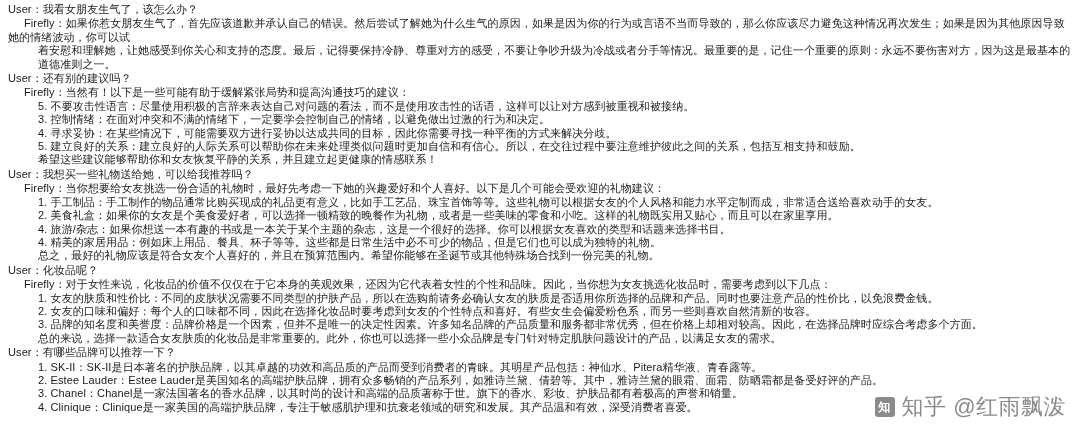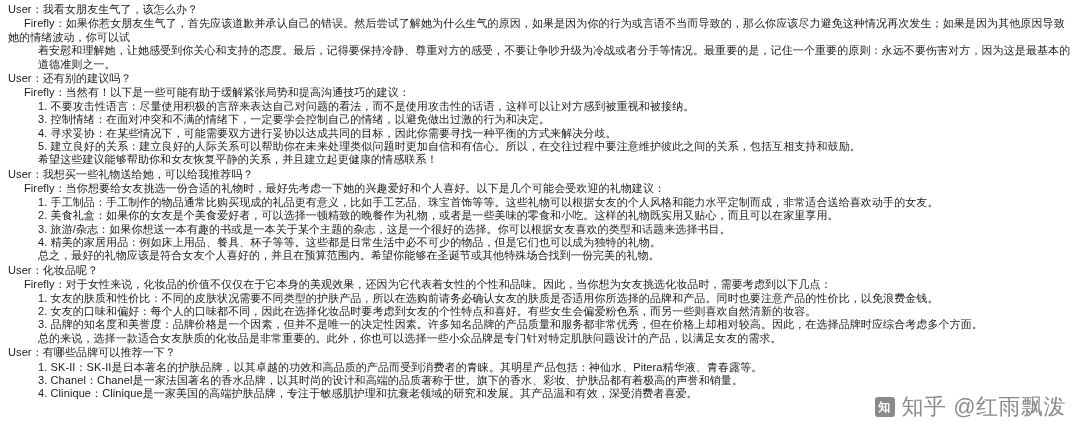--- a/index.html
+++ b/index.html
@@ -74,52 +74,53 @@
       </div>
       <div class="turn role-firefly">
         <div class="line"><span class="speaker">Firefly</span><span>：</span><span>如果你惹女朋友生气了，首先应该道歉并承认自己的错误。然后尝试了解她为什么生气的原因，如果是因为你的行为或言语不当而导致的，那么你应该尽力避免这种情况再次发生；如果是因为其他原因导致她的情绪波动，你可以试</span></div>
         <div class="line indent-1">着安慰和理解她，让她感受到你关心和支持的态度。最后，记得要保持冷静、尊重对方的感受，不要让争吵升级为冷战或者分手等情况。最重要的是，记住一个重要的原则：永远不要伤害对方，因为这是最基本的道德准则之一。</div>
       </div>
       <div class="turn role-user">
         <div class="line"><span class="speaker">User</span><span>：</span><span>还有别的建议吗？</span></div>
       </div>
       <div class="turn role-firefly">
         <div class="line"><span class="speaker">Firefly</span><span>：</span><span>当然有！以下是一些可能有助于缓解紧张局势和提高沟通技巧的建议：</span></div>
-        <div class="line indent-1">1. 不要攻击性语言：尽量使用积极的言辞来表达自己对问题的看法，而不是使用攻击性的话语，这样可以让对方感到被重视和被接纳。</div>
+        <div class="line indent-1">5. 不要攻击性语言：尽量使用积极的言辞来表达自己对问题的看法，而不是使用攻击性的话语，这样可以让对方感到被重视和被接纳。</div>
         <div class="line indent-1">3. 控制情绪：在面对冲突和不满的情绪下，一定要学会控制自己的情绪，以避免做出过激的行为和决定。</div>
         <div class="line indent-1">4. 寻求妥协：在某些情况下，可能需要双方进行妥协以达成共同的目标，因此你需要寻找一种平衡的方式来解决分歧。</div>
         <div class="line indent-1">5. 建立良好的关系：建立良好的人际关系可以帮助你在未来处理类似问题时更加自信和有信心。所以，在交往过程中要注意维护彼此之间的关系，包括互相支持和鼓励。</div>
         <div class="line indent-1">希望这些建议能够帮助你和女友恢复平静的关系，并且建立起更健康的情感联系！</div>
       </div>
       <div class="turn role-user">
         <div class="line"><span class="speaker">User</span><span>：</span><span>我想买一些礼物送给她，可以给我推荐吗？</span></div>
       </div>
       <div class="turn role-firefly">
         <div class="line"><span class="speaker">Firefly</span><span>：</span><span>当你想要给女友挑选一份合适的礼物时，最好先考虑一下她的兴趣爱好和个人喜好。以下是几个可能会受欢迎的礼物建议：</span></div>
         <div class="line indent-1">1. 手工制品：手工制作的物品通常比购买现成的礼品更有意义，比如手工艺品、珠宝首饰等等。这些礼物可以根据女友的个人风格和能力水平定制而成，非常适合送给喜欢动手的女友。</div>
         <div class="line indent-1">2. 美食礼盒：如果你的女友是个美食爱好者，可以选择一顿精致的晚餐作为礼物，或者是一些美味的零食和小吃。这样的礼物既实用又贴心，而且可以在家里享用。</div>
-        <div class="line indent-1">3. 旅游/杂志：如果你想送一本有趣的书或是一本关于某个主题的杂志，这是一个很好的选择。你可以根据女友喜欢的类型和话题来选择书目。</div>
+        <div class="line indent-1">4. 旅游/杂志：如果你想送一本有趣的书或是一本关于某个主题的杂志，这是一个很好的选择。你可以根据女友喜欢的类型和话题来选择书目。</div>
         <div class="line indent-1">4. 精美的家居用品：例如床上用品、餐具、杯子等等。这些都是日常生活中必不可少的物品，但是它们也可以成为独特的礼物。</div>
         <div class="line indent-1">总之，最好的礼物应该是符合女友个人喜好的，并且在预算范围内。希望你能够在圣诞节或其他特殊场合找到一份完美的礼物。</div>
       </div>
       <div class="turn role-user">
         <div class="line"><span class="speaker">User</span><span>：</span><span>化妆品呢？</span></div>
       </div>
       <div class="turn role-firefly">
         <div class="line"><span class="speaker">Firefly</span><span>：</span><span>对于女性来说，化妆品的价值不仅仅在于它本身的美观效果，还因为它代表着女性的个性和品味。因此，当你想为女友挑选化妆品时，需要考虑到以下几点：</span></div>
         <div class="line indent-1">1. 女友的肤质和性价比：不同的皮肤状况需要不同类型的护肤产品，所以在选购前请务必确认女友的肤质是否适用你所选择的品牌和产品。同时也要注意产品的性价比，以免浪费金钱。</div>
         <div class="line indent-1">2. 女友的口味和偏好：每个人的口味都不同，因此在选择化妆品时要考虑到女友的个性特点和喜好。有些女生会偏爱粉色系，而另一些则喜欢自然清新的妆容。</div>
         <div class="line indent-1">3. 品牌的知名度和美誉度：品牌价格是一个因素，但并不是唯一的决定性因素。许多知名品牌的产品质量和服务都非常优秀，但在价格上却相对较高。因此，在选择品牌时应综合考虑多个方面。</div>
         <div class="line indent-1">总的来说，选择一款适合女友肤质的化妆品是非常重要的。此外，你也可以选择一些小众品牌是专门针对特定肌肤问题设计的产品，以满足女友的需求。</div>
       </div>
       <div class="turn role-user">
         <div class="line"><span class="speaker">User</span><span>：</span><span>有哪些品牌可以推荐一下？</span></div>
       </div>
       <div class="turn role-firefly">
         <div class="line indent-1">1. SK-II：SK-II是日本著名的护肤品牌，以其卓越的功效和高品质的产品而受到消费者的青睐。其明星产品包括：神仙水、Pitera精华液、青春露等。</div>
+        <div class="line indent-1">2. Estee Lauder：Estee Lauder是美国知名的高端护肤品牌，拥有众多畅销的产品系列，如雅诗兰黛、倩碧等。其中，雅诗兰黛的眼霜、面霜、防晒霜都是备受好评的产品。</div>
         <div class="line indent-1">3. Chanel：Chanel是一家法国著名的香水品牌，以其时尚的设计和高端的品质著称于世。旗下的香水、彩妆、护肤品都有着极高的声誉和销量。</div>
         <div class="line indent-1">4. Clinique：Clinique是一家美国的高端护肤品牌，专注于敏感肌护理和抗衰老领域的研究和发展。其产品温和有效，深受消费者喜爱。</div>
       </div>
     </div>
 
   <div class="watermark">
     <span class="wm-logo">知</span>
     <span class="wm-text">知乎 @红雨飘泼</span>
   </div>
 </div>

